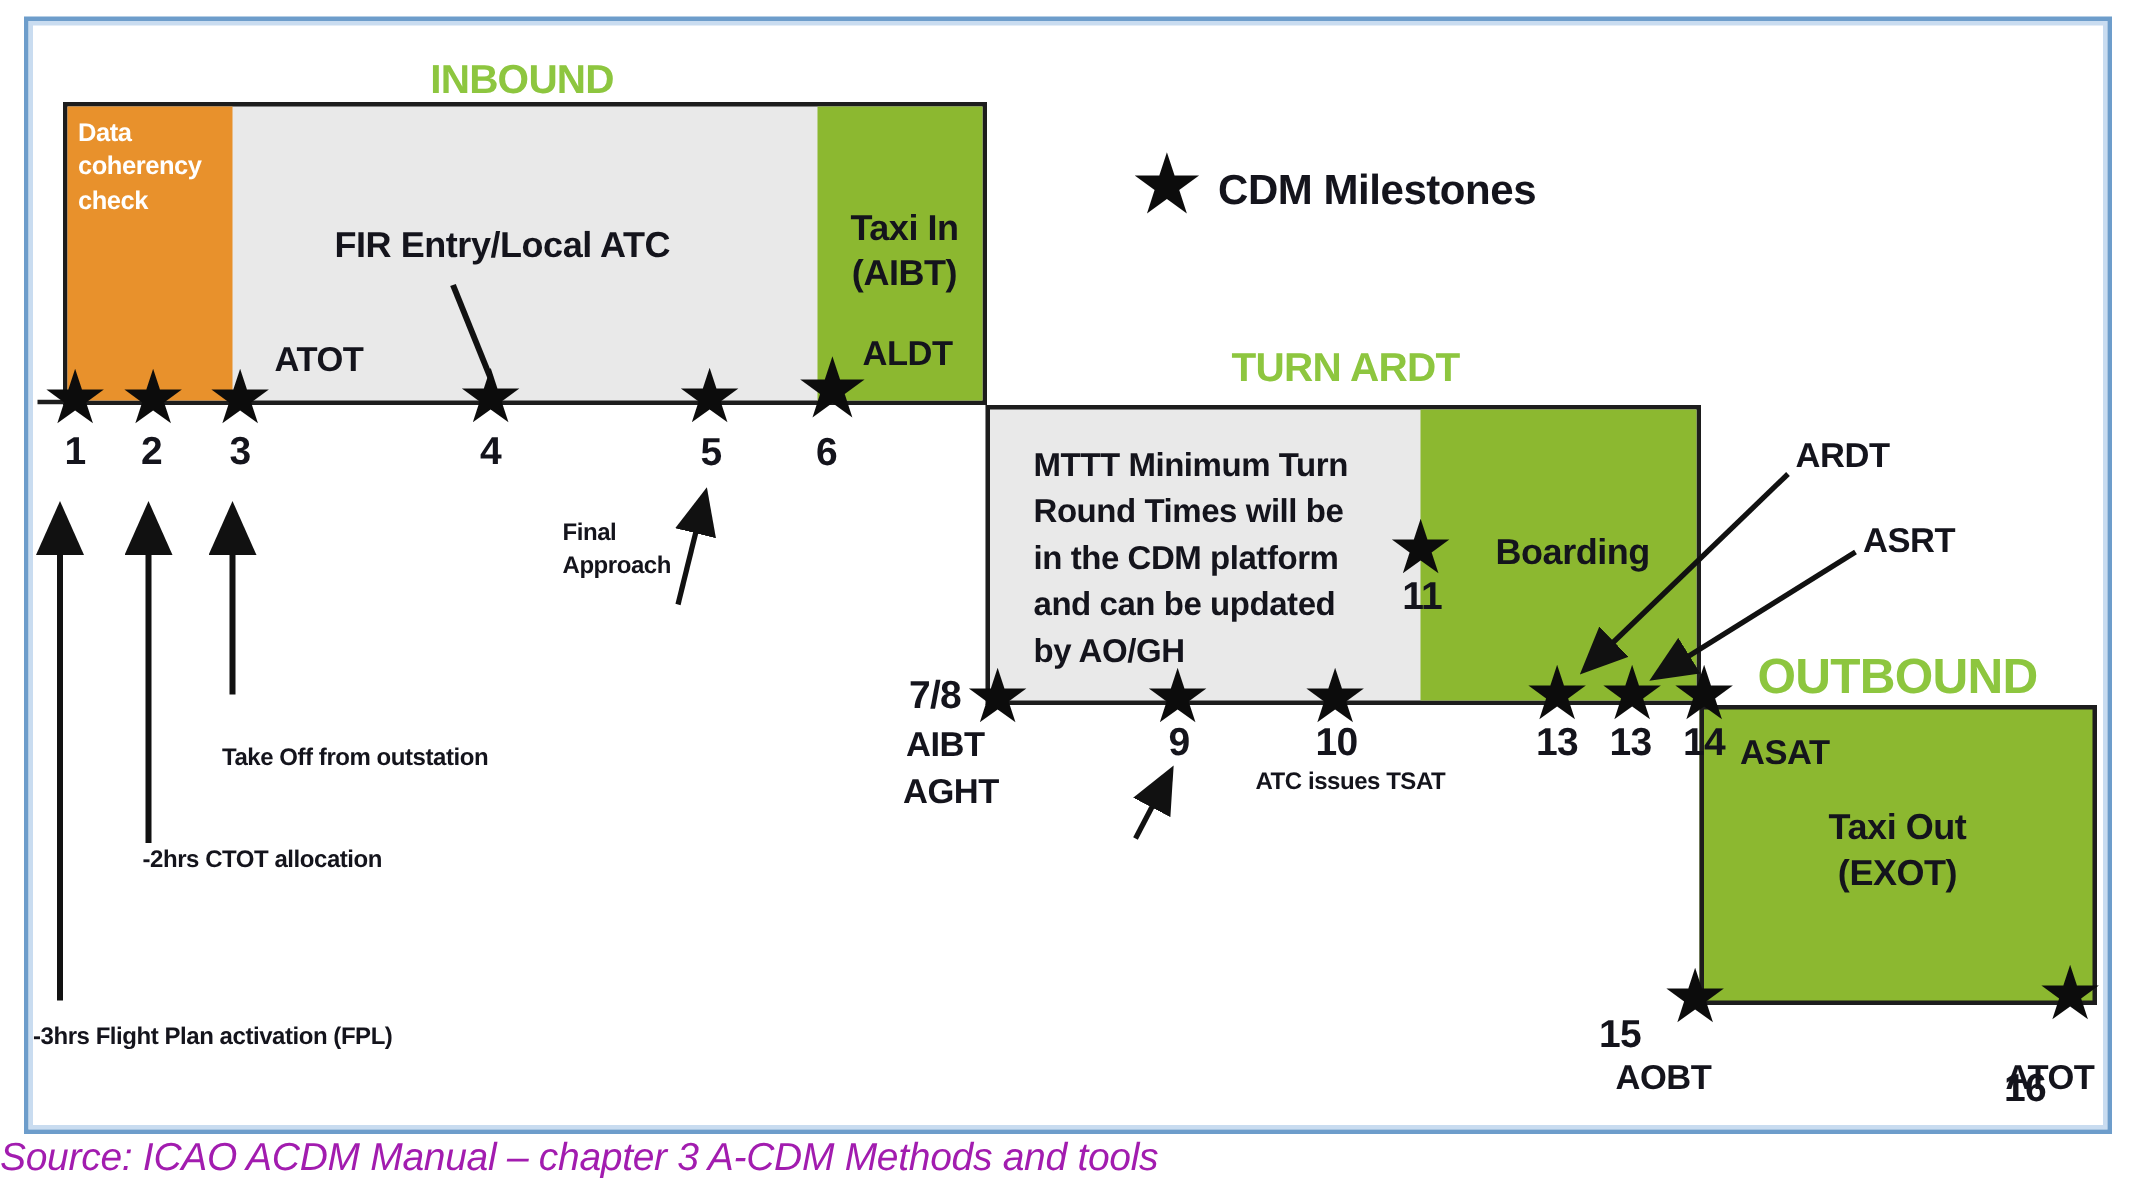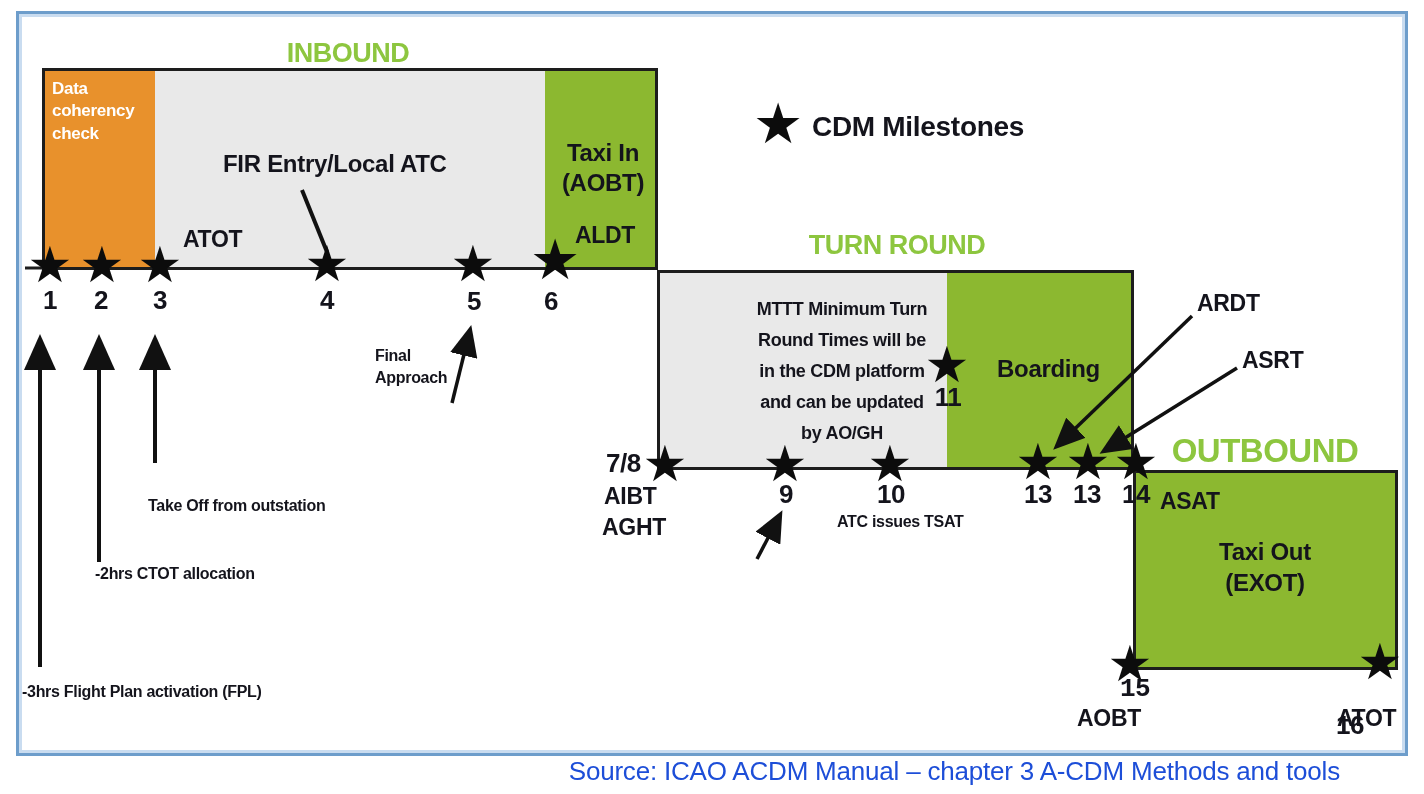--- a/index.html
+++ b/index.html
@@ -35,22 +35,22 @@
   .star{position:absolute;z-index:4;width:0;height:0;}
   .star::before{
     content:"\2605";color:#0c0c0c;font-size:50px;line-height:1;
     position:absolute;transform:translate(-50%,-54%);
     font-family:"DejaVu Sans",sans-serif;
   }
   .star.big::before{font-size:56px;}
   .mnum{position:absolute;z-index:4;font-weight:bold;font-size:26px;line-height:1;transform:translate(-50%,0);letter-spacing:-0.5px;}
   .mnum.noshift{transform:none;}
   #caption{
-    position:absolute;left:0px;top:756px;width:1340px;text-align:right;z-index:3;
-    font-weight:normal;font-size:26px;color:#1d4ed8;letter-spacing:-0.2px;
+    position:absolute;left:0px;top:756px;width:1340px;text-align:left;z-index:3;
+    font-style:italic;font-weight:normal;font-size:26px;color:#a21caf;letter-spacing:-0.2px;
   }
 </style>
 </head>
 <body>
 
 <div id="stage">
 
   <div id="frame"></div>
 
   <div id="inbound-box" class="pbox">
@@ -73,32 +73,32 @@
     <line x1="40" y1="667" x2="40" y2="340" stroke="#111" stroke-width="4" marker-end="url(#ah)"></line>
     <line x1="99" y1="562" x2="99" y2="340" stroke="#111" stroke-width="4" marker-end="url(#ah)"></line>
     <line x1="155" y1="463" x2="155" y2="340" stroke="#111" stroke-width="4" marker-end="url(#ah)"></line>
     <line x1="452" y1="403" x2="470" y2="330" stroke="#111" stroke-width="3.5" marker-end="url(#ah)"></line>
     <line x1="757" y1="559" x2="780" y2="515" stroke="#111" stroke-width="3.5" marker-end="url(#ah)"></line>
     <line x1="1192" y1="316" x2="1057" y2="446" stroke="#111" stroke-width="3.5" marker-end="url(#ah)"></line>
     <line x1="1237" y1="368" x2="1104" y2="451" stroke="#111" stroke-width="3.5" marker-end="url(#ah)"></line>
   </svg>
 
   <div class="lbl title" style="left:248px;top:39px;width:200px;">INBOUND</div>
-  <div class="lbl title" style="left:797px;top:231px;width:200px;">TURN ROUND</div>
+  <div class="lbl title" style="left:797px;top:231px;width:200px;">TURN ARDT</div>
   <div class="lbl title" style="left:1165px;top:434px;width:200px;font-size:33px;">OUTBOUND</div>
 
   <span class="star big" style="left:778px;top:126px;"></span>
   <div class="lbl" style="left:812px;top:112px;font-size:28px;">CDM Milestones</div>
 
   <div class="lbl white" style="left:52px;top:78px;font-size:17px;line-height:1.32;">Data
 coherency
 check</div>
   <div class="lbl center" style="left:548px;top:138px;width:110px;font-size:24px;line-height:1.25;">Taxi In
-(AOBT)</div>
-  <div class="lbl" style="left:722px;top:294px;width:240px;font-size:18px;line-height:31px;text-align:center;">MTTT Minimum Turn
+(AIBT)</div>
+  <div class="lbl" style="left:689px;top:294px;width:240px;font-size:22px;line-height:31px;">MTTT Minimum Turn
 Round Times will be
 in the CDM platform
 and can be updated
 by AO/GH</div>
   <div class="lbl" style="left:997px;top:356px;font-size:24px;">Boarding</div>
   <div class="lbl center" style="left:1165px;top:536px;width:200px;font-size:24px;line-height:1.3;">Taxi Out
 (EXOT)</div>
 
   <div class="lbl code" style="left:183px;top:227px;">ATOT</div>
   <div class="lbl code" style="left:575px;top:223px;">ALDT</div>
@@ -151,20 +151,20 @@
   <span class="star" style="left:1038px;top:464px;"></span>
   <div class="mnum" style="left:1038px;top:481px;">13</div>
 
   <span class="star" style="left:1088px;top:464px;"></span>
   <div class="mnum" style="left:1087px;top:481px;">13</div>
 
   <span class="star" style="left:1136px;top:464px;"></span>
   <div class="mnum" style="left:1136px;top:481px;">14</div>
 
   <span class="star" style="left:1130px;top:666px;"></span>
-  <div class="mnum" style="left:1135px;top:676px;font-family:Liberation Mono, monospace;">15</div>
+  <div class="mnum" style="left:1080px;top:676px;">15</div>
 
   <span class="star" style="left:1380px;top:664px;"></span>
   <div class="mnum" style="left:1350px;top:712px;">16</div>
 
   <div id="caption">Source: ICAO ACDM Manual – chapter 3 A-CDM Methods and tools</div>
 
 </div>
 
 </body></html>

